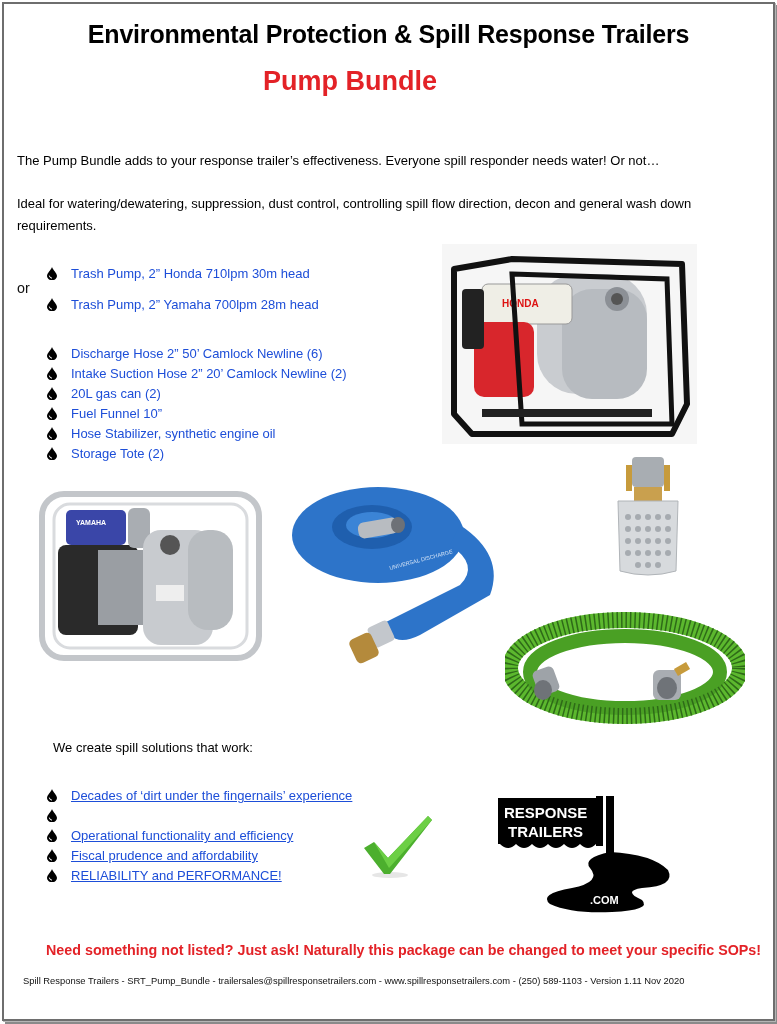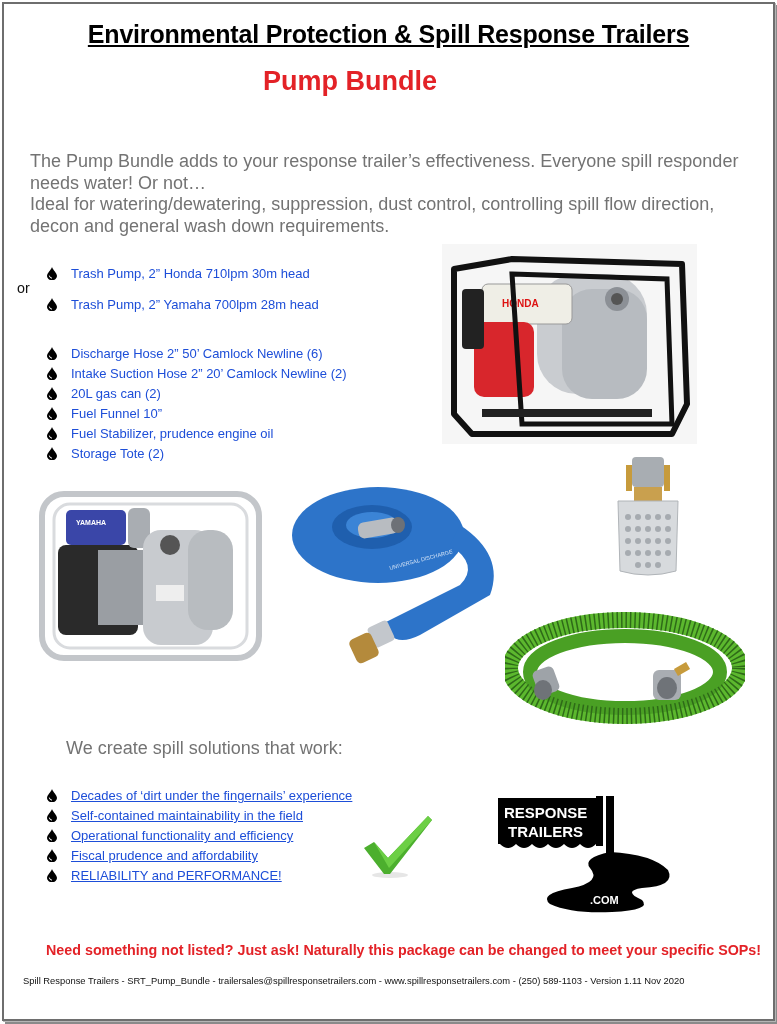--- a/index.html
+++ b/index.html
@@ -1,20 +1,20 @@
 <!DOCTYPE html>
 <html><head>
 <meta charset="utf-8">
 <style>
   html, body { margin:0; padding:0; background:#ffffff; }
   body { width:777px; height:1024px; position:relative; overflow:hidden; font-family:"Liberation Sans", sans-serif; color:#111; }
   .frame { position:absolute; left:2px; top:2px; width:769px; height:1015px; border:2px solid #6e6e6e; box-shadow: 1px 1px 0 #b5b5b5, 3px 3px 0 #8a8a8a; background:#fff; }
-  .title { position:absolute; left:0; width:777px; top:20px; text-align:center; font-weight:bold; font-size:25px; color:#000; letter-spacing:-0.2px;text-decoration:underline; }
+  .title { position:absolute; left:0; width:777px; top:20px; text-align:center; font-weight:bold; font-size:25px; color:#000; letter-spacing:-0.2px; }
   .subtitle { position:absolute; left:0; width:700px; top:66px; text-align:center; font-weight:bold; font-size:27px; color:#e32227; }
-  .para { position:absolute; left:30px; width:730px; font-size:18px; line-height:22px; color:#737373; }
+  .para { position:absolute; left:17px; width:730px; font-size:13px; line-height:22px; color:#000000; }
   .list { position:absolute; left:40px; margin:5px; padding:0; list-style:none; font-size:13px; color:#1d4ed8; }
   .list li { position:relative; padding-left:26px; height:20px; line-height:20px; white-space:nowrap; }
   .drop { position:absolute; left:2px; top:3px; width:10px; height:13px; }
   .or { position:absolute; left:17px; top:280px; font-size:14.3px; color:#111; }
   .img { position:absolute; }
   .cta { position:absolute; left:46px; top:942px; font-weight:bold; font-size:14.3px; color:#e32227; white-space:nowrap; }
   .footer { position:absolute; left:23px; top:975px; font-size:9.4px; color:#111; white-space:nowrap; }
 </style>
 </head>
 <body>
@@ -60,21 +60,21 @@
         <path d="M5 0 C6 3 10 6 10 9 A5 4.2 0 0 1 0 9 C0 6 4 3 5 0Z" fill="#000"></path>
         <path d="M2.3 8.6 Q2.6 11 5 11.2" stroke="#fff" stroke-width="1" fill="none"></path>
       </svg><span>20L gas can (2)</span></li>
   <li><svg class="drop" viewBox="0 0 10 13">
         <path d="M5 0 C6 3 10 6 10 9 A5 4.2 0 0 1 0 9 C0 6 4 3 5 0Z" fill="#000"></path>
         <path d="M2.3 8.6 Q2.6 11 5 11.2" stroke="#fff" stroke-width="1" fill="none"></path>
       </svg><span>Fuel Funnel 10”</span></li>
   <li><svg class="drop" viewBox="0 0 10 13">
         <path d="M5 0 C6 3 10 6 10 9 A5 4.2 0 0 1 0 9 C0 6 4 3 5 0Z" fill="#000"></path>
         <path d="M2.3 8.6 Q2.6 11 5 11.2" stroke="#fff" stroke-width="1" fill="none"></path>
-      </svg><span>Fuel Stabilizer, prudence engine oil</span></li>
+      </svg><span>Hose Stabilizer, synthetic engine oil</span></li>
   <li><svg class="drop" viewBox="0 0 10 13">
         <path d="M5 0 C6 3 10 6 10 9 A5 4.2 0 0 1 0 9 C0 6 4 3 5 0Z" fill="#000"></path>
         <path d="M2.3 8.6 Q2.6 11 5 11.2" stroke="#fff" stroke-width="1" fill="none"></path>
       </svg><span>Storage Tote (2)</span></li>
 </ul>
 
 <svg class="img" style="left:442px;top:244px;" width="255" height="200" viewBox="0 0 255 200">
   <rect x="0" y="0" width="255" height="200" fill="#f6f6f6"></rect>
   <rect x="95" y="30" width="110" height="120" rx="40" fill="#c9ccd0"></rect>
   <rect x="120" y="45" width="85" height="110" rx="30" fill="#b7bbc0"></rect>
@@ -162,21 +162,21 @@
 
 <div class="para" style="top:737px;margin-left:36px;">We create spill solutions that work:</div>
 <ul class="list" style="top:781px;text-decoration:underline;">
   <li><svg class="drop" viewBox="0 0 10 13">
         <path d="M5 0 C6 3 10 6 10 9 A5 4.2 0 0 1 0 9 C0 6 4 3 5 0Z" fill="#000"></path>
         <path d="M2.3 8.6 Q2.6 11 5 11.2" stroke="#fff" stroke-width="1" fill="none"></path>
       </svg><span>Decades of ‘dirt under the fingernails’ experience</span></li>
   <li><svg class="drop" viewBox="0 0 10 13">
         <path d="M5 0 C6 3 10 6 10 9 A5 4.2 0 0 1 0 9 C0 6 4 3 5 0Z" fill="#000"></path>
         <path d="M2.3 8.6 Q2.6 11 5 11.2" stroke="#fff" stroke-width="1" fill="none"></path>
-      </svg><span>Self-contained maintainability in the field</span></li>
+      </svg></li>
   <li><svg class="drop" viewBox="0 0 10 13">
         <path d="M5 0 C6 3 10 6 10 9 A5 4.2 0 0 1 0 9 C0 6 4 3 5 0Z" fill="#000"></path>
         <path d="M2.3 8.6 Q2.6 11 5 11.2" stroke="#fff" stroke-width="1" fill="none"></path>
       </svg><span>Operational functionality and efficiency</span></li>
   <li><svg class="drop" viewBox="0 0 10 13">
         <path d="M5 0 C6 3 10 6 10 9 A5 4.2 0 0 1 0 9 C0 6 4 3 5 0Z" fill="#000"></path>
         <path d="M2.3 8.6 Q2.6 11 5 11.2" stroke="#fff" stroke-width="1" fill="none"></path>
       </svg><span>Fiscal prudence and affordability</span></li>
   <li><svg class="drop" viewBox="0 0 10 13">
         <path d="M5 0 C6 3 10 6 10 9 A5 4.2 0 0 1 0 9 C0 6 4 3 5 0Z" fill="#000"></path>

